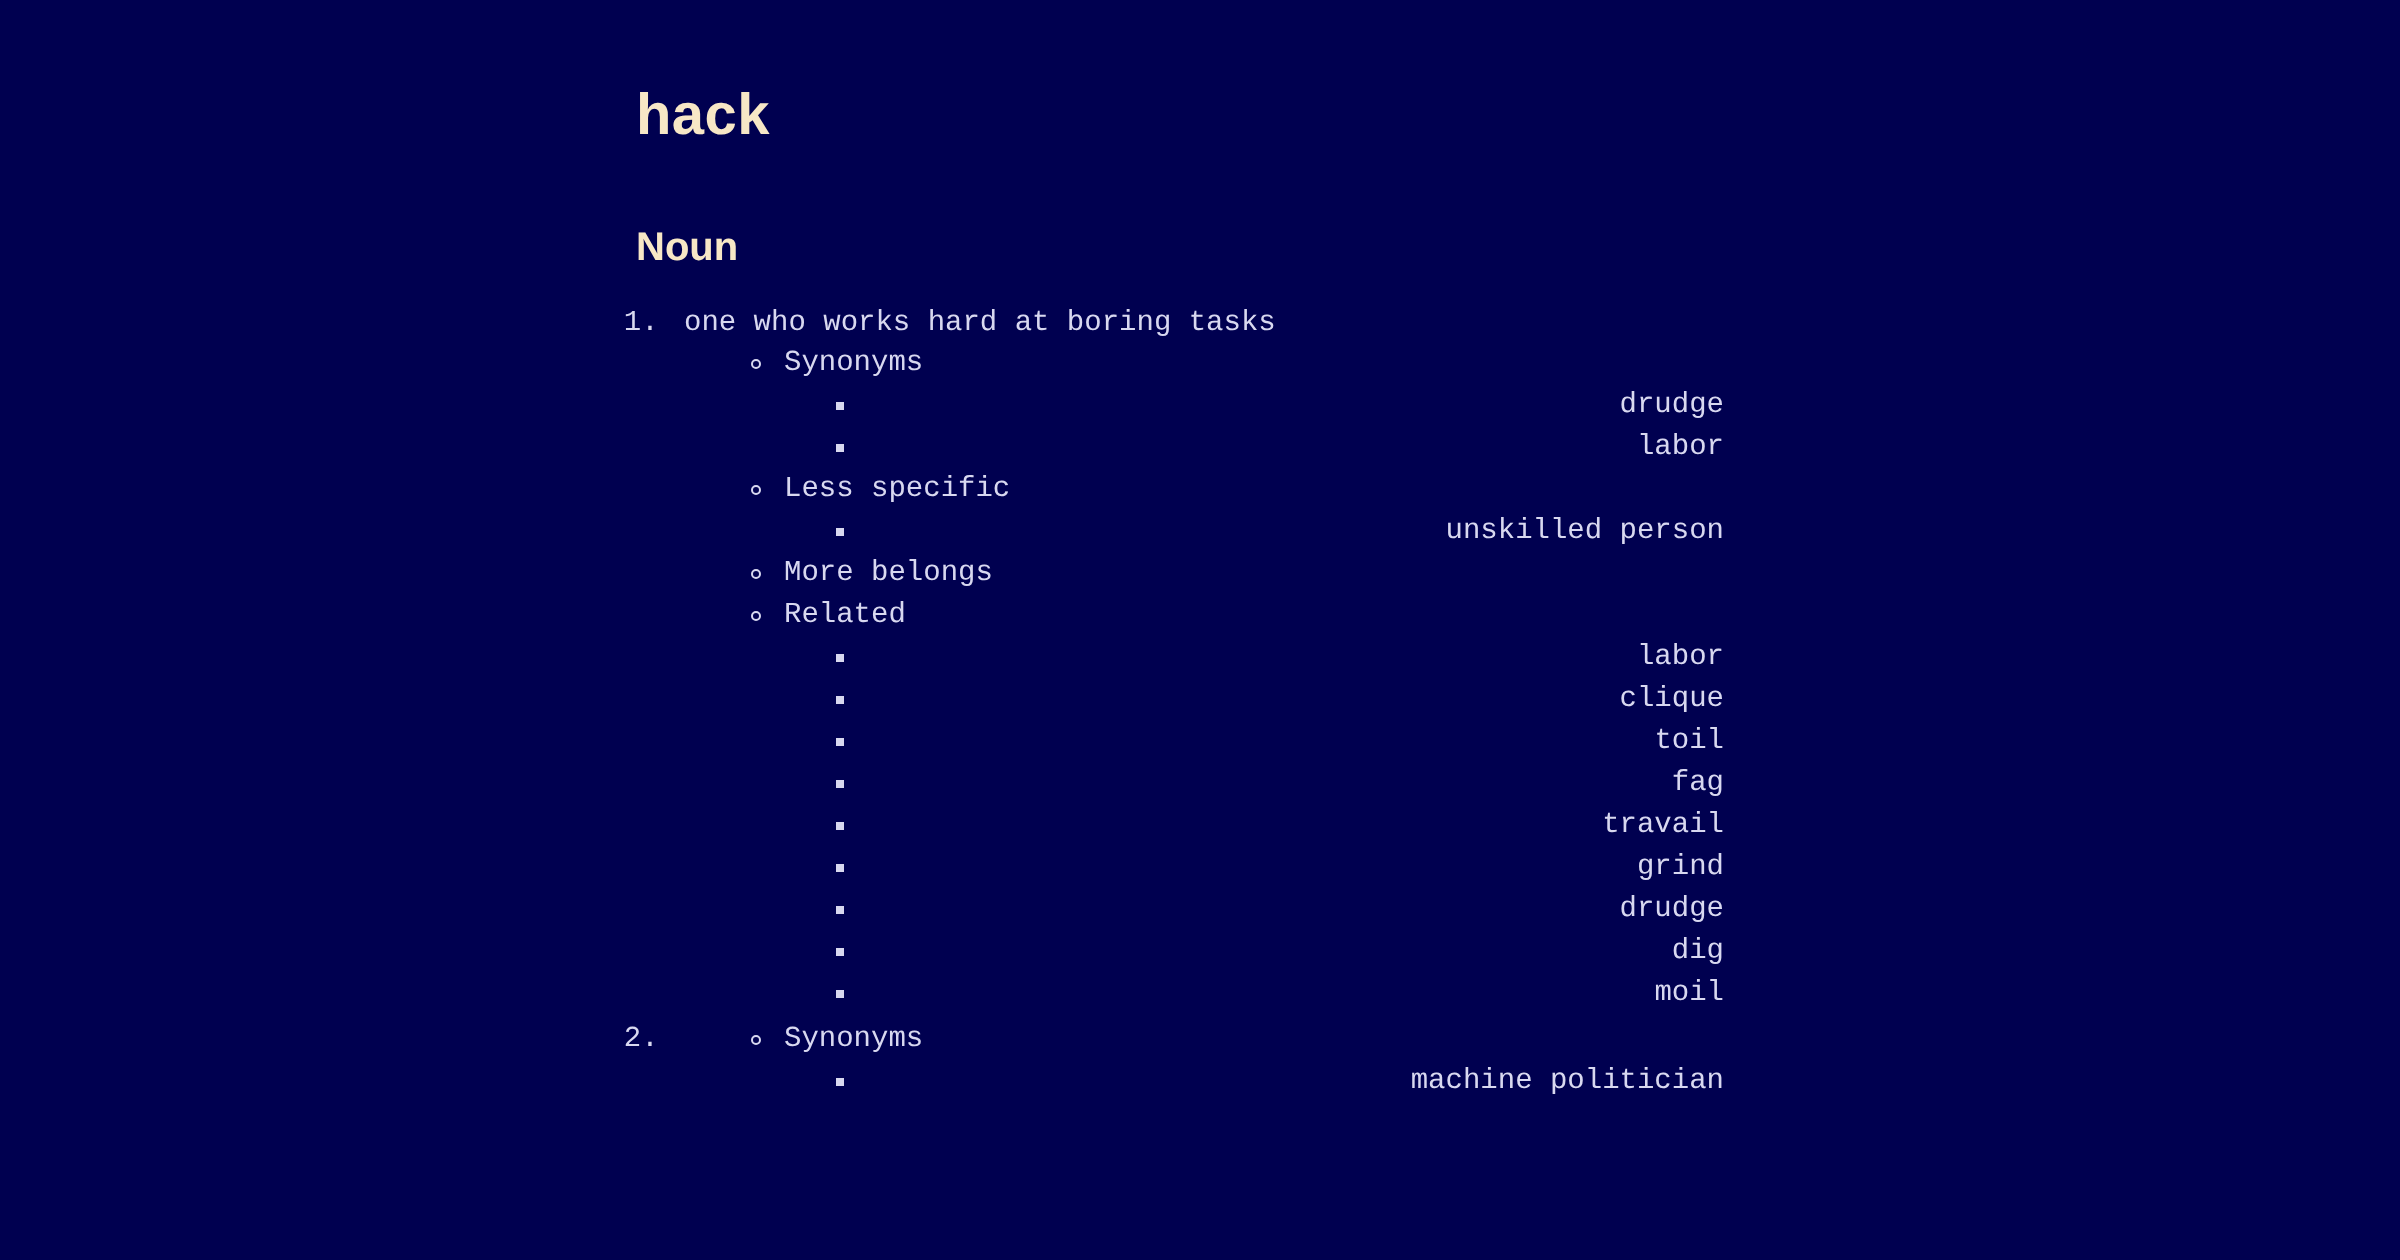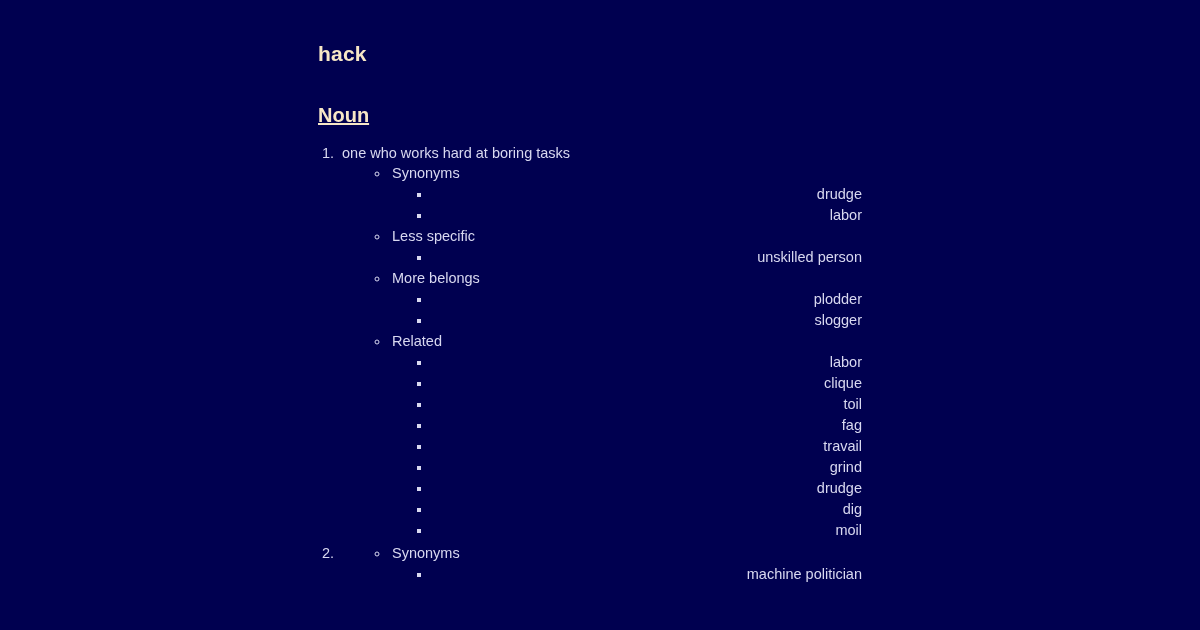--- a/index.html
+++ b/index.html
@@ -12,46 +12,46 @@
     background: #000050;
     color: #f5e6c8;
     font-family: "Liberation Sans", sans-serif;
     overflow: hidden;
   }
   .page {
     padding: 28px 0 0 0;
     box-sizing: border-box;
   }
   .word-title {
-    font-size: 21px;
+    font-size: 29px;
     font-weight: bold;
     color: #f7e7c6;
     margin: 0 0 0 318px;
     padding-top: 14px;
     letter-spacing: 0.2px;
   }
   .pos-heading {
     font-size: 20px;
     font-weight: bold;
     color: #f7e7c6;
     margin: 38px 0 0 318px;
-    text-decoration: underline;
   }
   ol.senses {
     margin: 16px 0 0 0;
     padding-left: 338px;
     list-style-type: decimal;
     color: #d8d8f0;
     font-size: 14.5px;
   }
   ol.senses > li {
     margin-bottom: 2px;
     padding-left: 4px;
     line-height: 20px;
     max-width: 520px;
+    font-family: Liberation Mono, monospace;
   }
   ol.senses > li::marker {
     color: #d8d8f0;
   }
   .sense-text {
     color: #d8d8f0;
   }
   ul.relgroups {
     list-style-type: circle;
     margin: 0;
@@ -96,24 +96,20 @@
           </ul>
         </li>
         <li>
           <span class="grp-label">Less specific</span>
           <ul class="terms">
             <li><span class="term-label">unskilled person</span></li>
           </ul>
         </li>
         <li>
           <span class="grp-label">More belongs</span>
-          <ul class="terms">
-            <li><span class="term-label">plodder</span></li>
-            <li><span class="term-label">slogger</span></li>
-          </ul>
         </li>
         <li>
           <span class="grp-label">Related</span>
           <ul class="terms">
             <li><span class="term-label">labor</span></li>
             <li><span class="term-label">clique</span></li>
             <li><span class="term-label">toil</span></li>
             <li><span class="term-label">fag</span></li>
             <li><span class="term-label">travail</span></li>
             <li><span class="term-label">grind</span></li>

